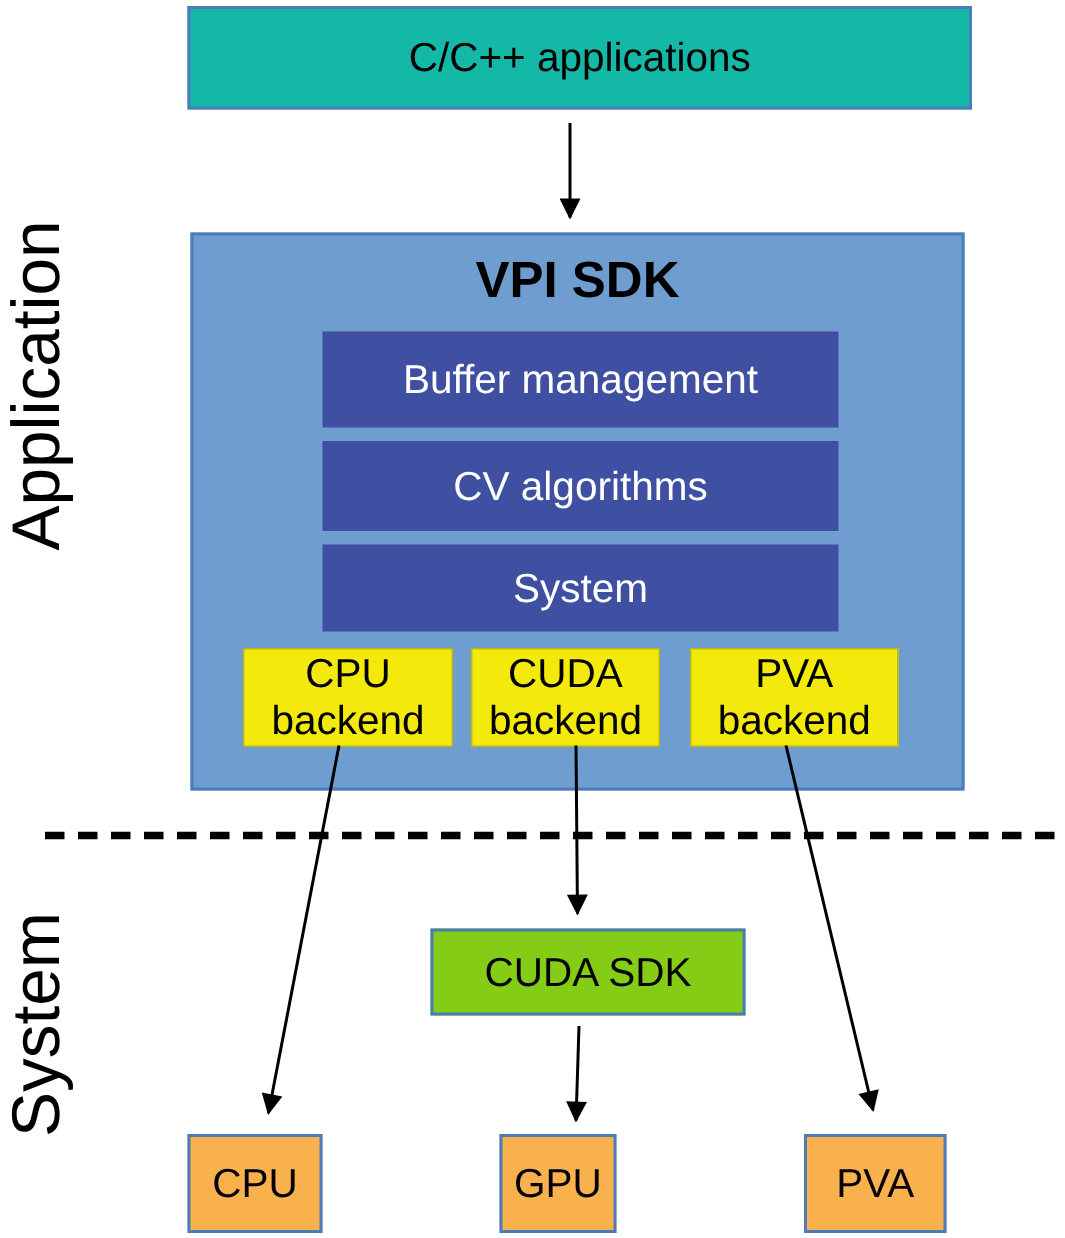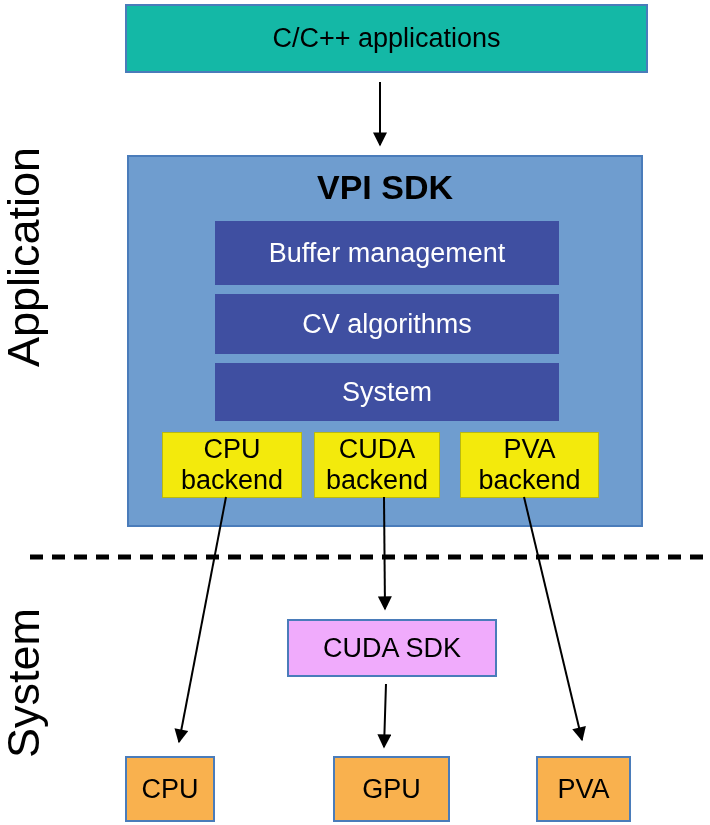--- a/index.html
+++ b/index.html
@@ -58,30 +58,30 @@
     color: #000000;
     font-size: 27px;
     line-height: 1.15;
     white-space: pre-line;
   }
   .backend-cpu  { left: 33px;  width: 140px; }
   .backend-cuda { left: 185px; width: 126px; }
   .backend-pva  { left: 331px; width: 139px; }
   .cuda-sdk-box {
     left: 287px; top: 619px; width: 210px; height: 58px;
-    background: #f0abfc;
+    background: #84cc16;
     border: 2px solid #4a7cba;
   }
   .hw-box {
     top: 756px; height: 66px;
     background: #f9b14e;
     border: 2px solid #4a7cba;
   }
   .hw-cpu { left: 125px; width: 90px; }
-  .hw-gpu { left: 333px; width: 117px; }
+  .hw-gpu { left: 333px; width: 78px; }
   .hw-pva { left: 536px; width: 95px; }
   .layer-label {
     position: absolute;
     white-space: nowrap;
     font-size: 45px;
     color: #000000;
     transform: translate(-50%, -50%) rotate(-90deg);
   }
   .label-application { left: 24px; top: 257px; }
   .label-system      { left: 24px; top: 683px; }

